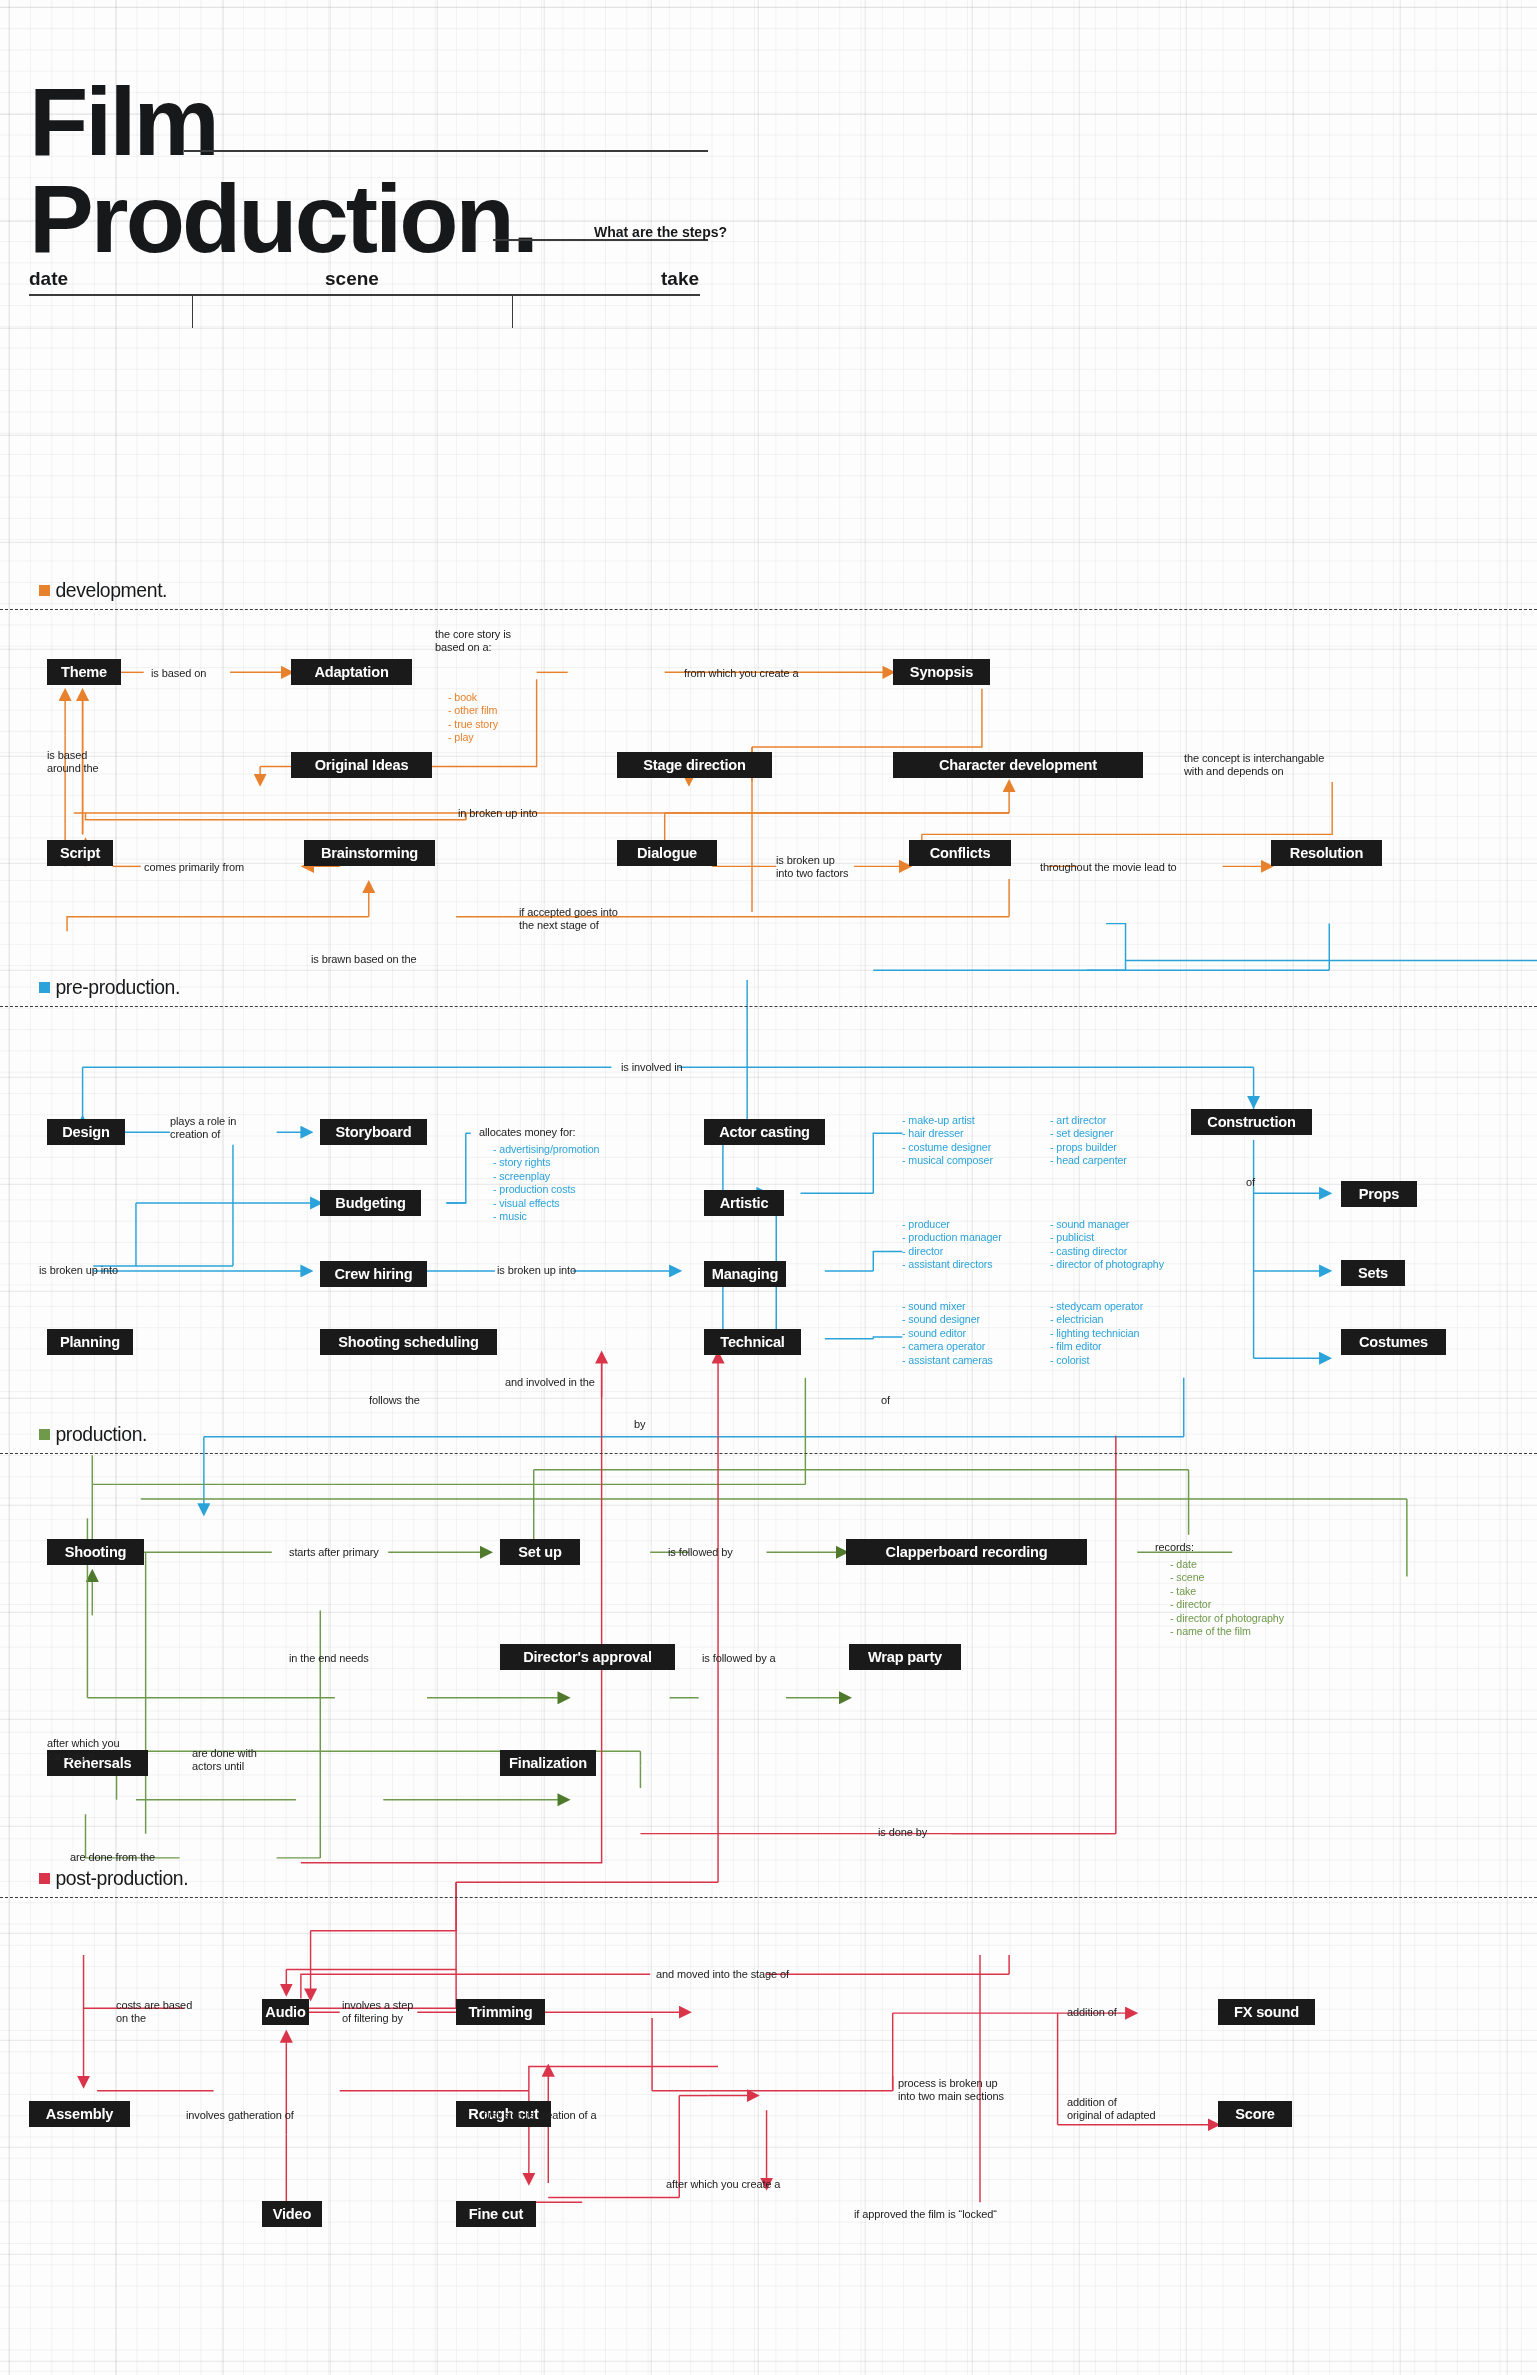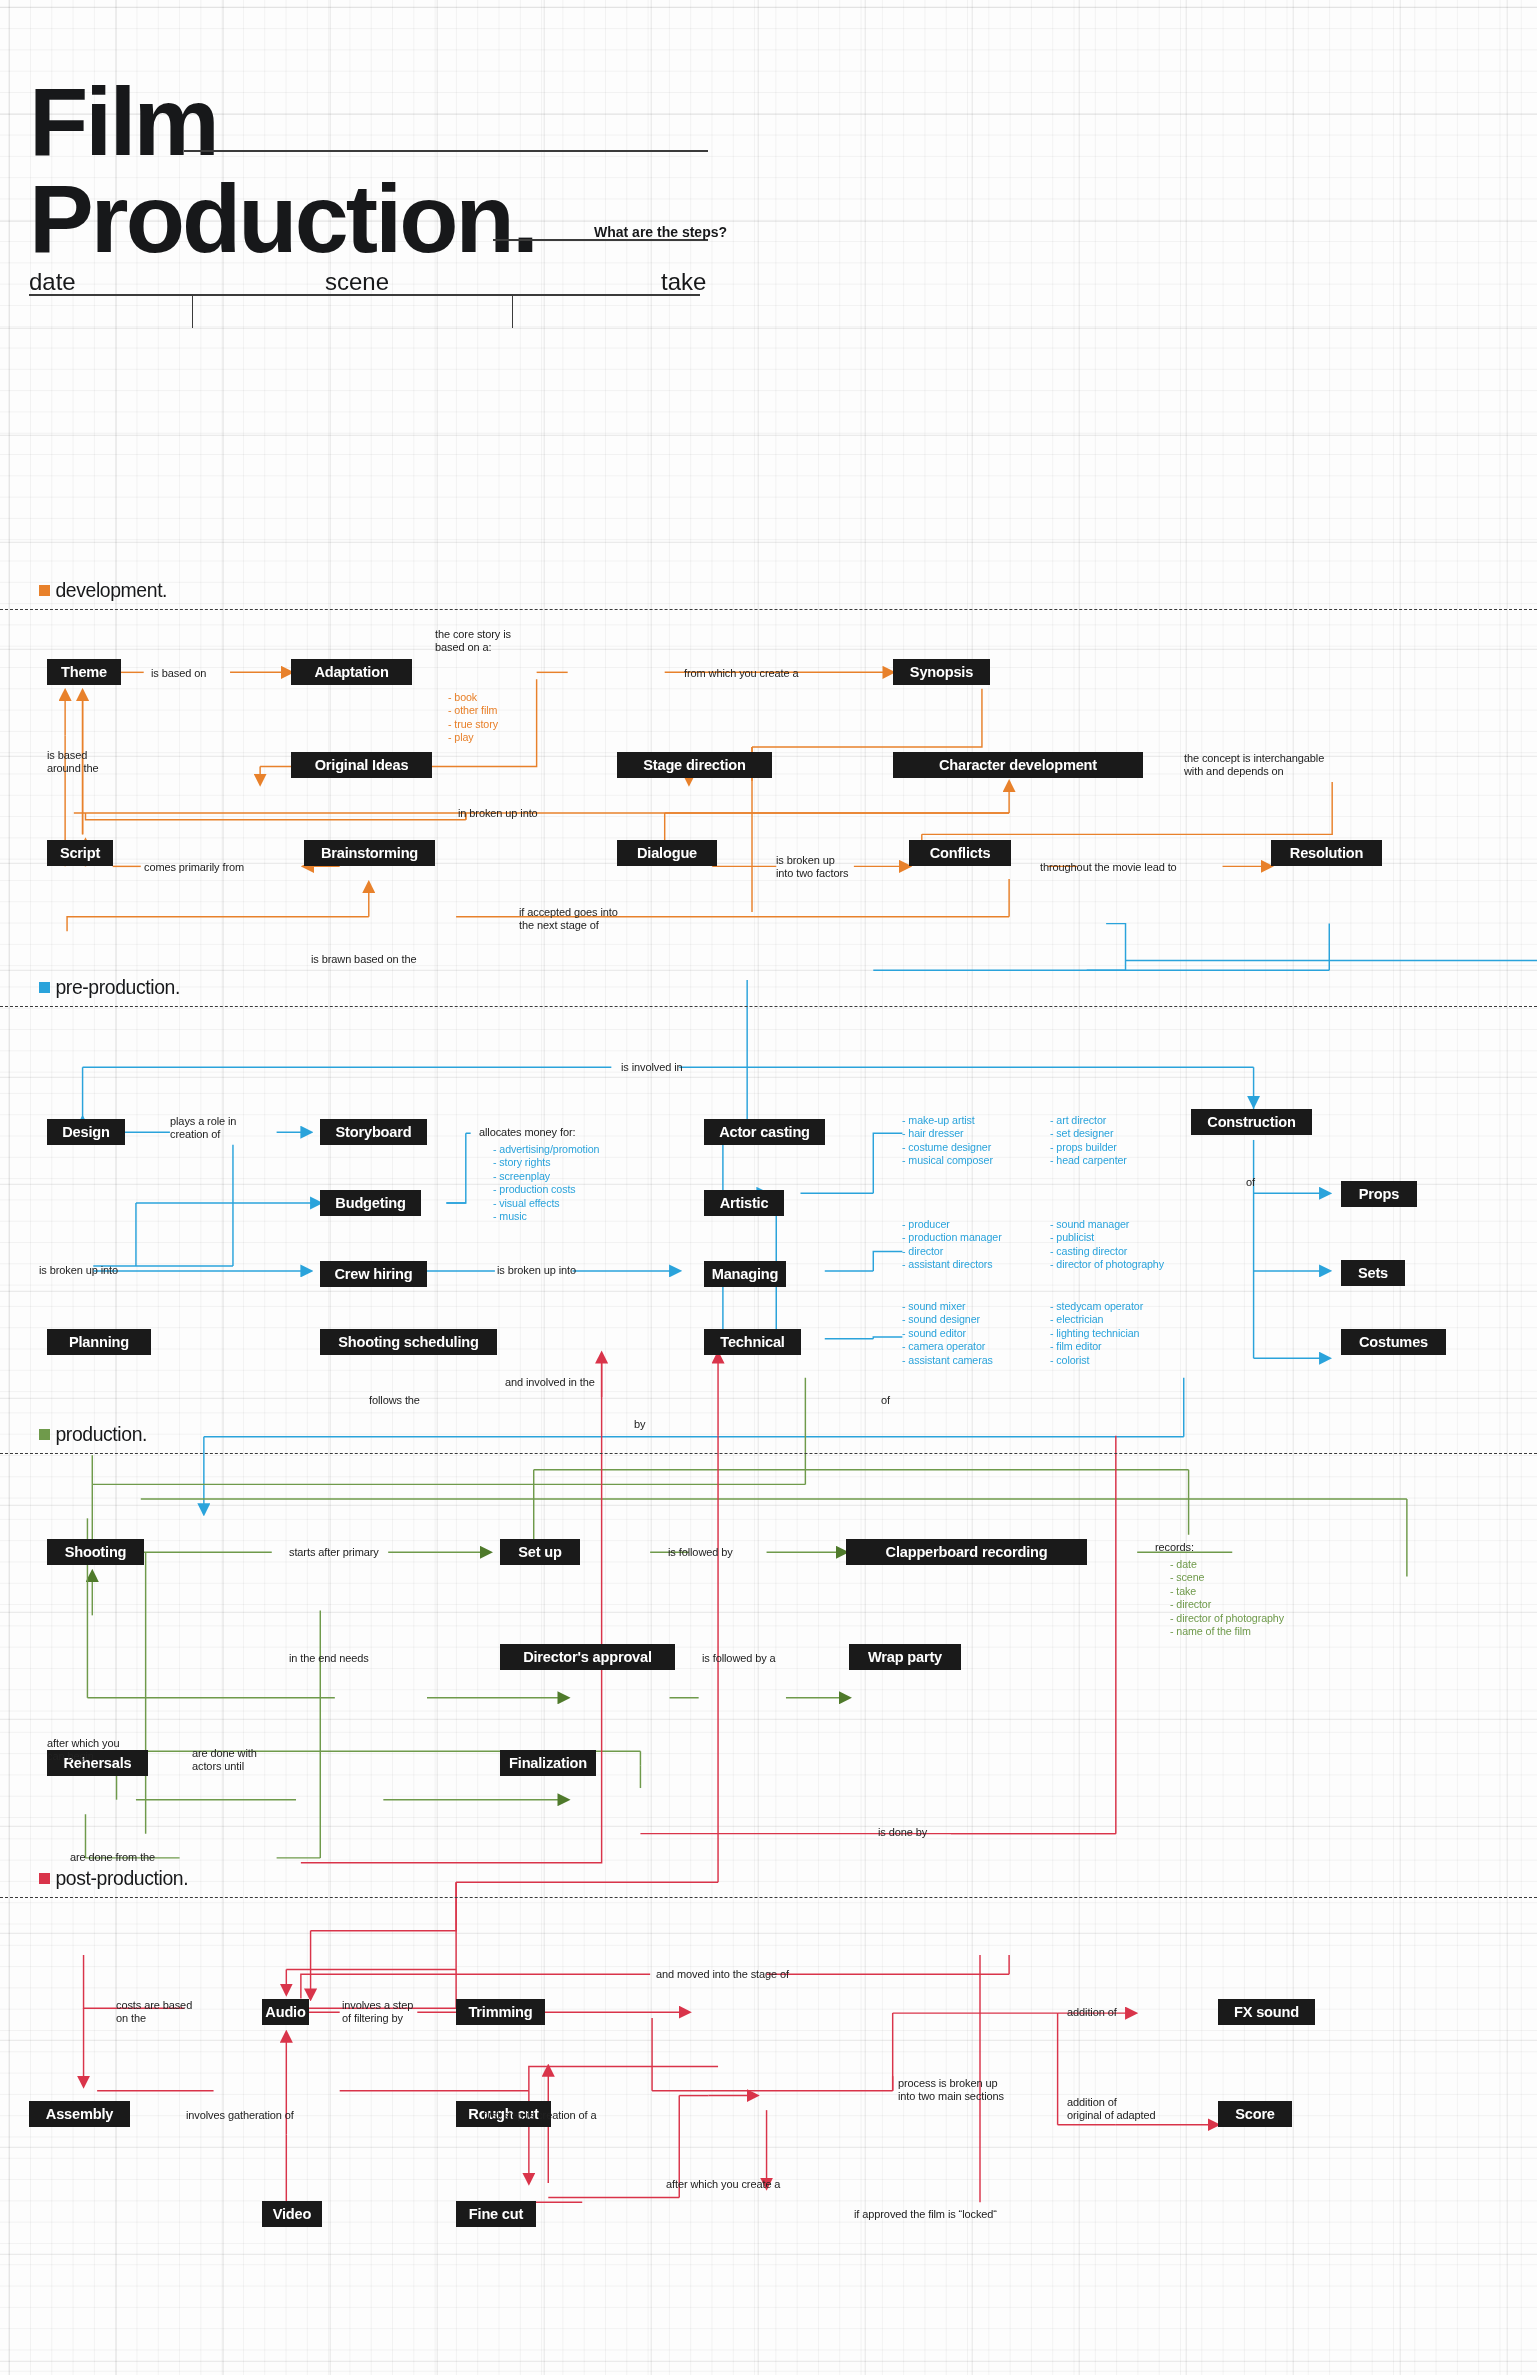--- a/index.html
+++ b/index.html
@@ -35,21 +35,21 @@
   }
   #title1{left:29px;top:76px;font-size:97px;}
   #title2{left:29px;top:173px;font-size:97px;}
   .hrule{position:absolute;background:#3b3b3b;height:1.5px;}
   #rule1{left:184px;top:150px;width:524px;}
   #rule2{left:493px;top:239px;width:215px;}
   #subq{
     position:absolute;left:594px;top:224px;
     font-size:14px;font-weight:700;color:#17181a;white-space:nowrap;
   }
-  .dst{position:absolute;font-size:24px;font-weight:400;color:#17181a;}
+  .dst{position:absolute;font-size:19px;font-weight:700;color:#17181a;}
   #d-date{left:29px;top:268px;}
   #d-scene{left:325px;top:268px;}
   #d-take{left:661px;top:268px;}
   #rule3{left:29px;top:294px;width:671px;height:1.6px;}
   .vrule{position:absolute;background:#3b3b3b;width:1.4px;}
   #v1{left:192px;top:294px;height:34px;}
   #v2{left:512px;top:294px;height:34px;}
 
   
   .section-label{
@@ -363,21 +363,21 @@
   <div class="node" style="left:47px;top:1119px;width:78px">Design</div>
   <div class="node" style="left:320px;top:1119px;width:107px">Storyboard</div>
   <div class="node" style="left:704px;top:1119px;width:121px">Actor casting</div>
   <div class="node" style="left:1191px;top:1109px;width:121px">Construction</div>
   <div class="node" style="left:320px;top:1190px;width:101px">Budgeting</div>
   <div class="node" style="left:704px;top:1190px;width:80px">Artistic</div>
   <div class="node" style="left:1341px;top:1181px;width:76px">Props</div>
   <div class="node" style="left:320px;top:1261px;width:107px">Crew hiring</div>
   <div class="node" style="left:704px;top:1261px;width:82px">Managing</div>
   <div class="node" style="left:1341px;top:1260px;width:64px">Sets</div>
-  <div class="node" style="left:47px;top:1329px;width:104px">Planning</div>
+  <div class="node" style="left:47px;top:1329px;width:86px">Planning</div>
   <div class="node" style="left:320px;top:1329px;width:177px">Shooting scheduling</div>
   <div class="node" style="left:704px;top:1329px;width:97px">Technical</div>
   <div class="node" style="left:1341px;top:1329px;width:105px">Costumes</div>
 
   <div class="elabel" style="left:621px;top:1061px">is involved in</div>
   <div class="elabel" style="left:170px;top:1115px">plays a role in
 creation of</div>
   <div class="elabel" style="left:479px;top:1126px">allocates money for:</div>
   <div class="sublist bl" style="left:493px;top:1143px">- advertising/promotion
 - story rights

